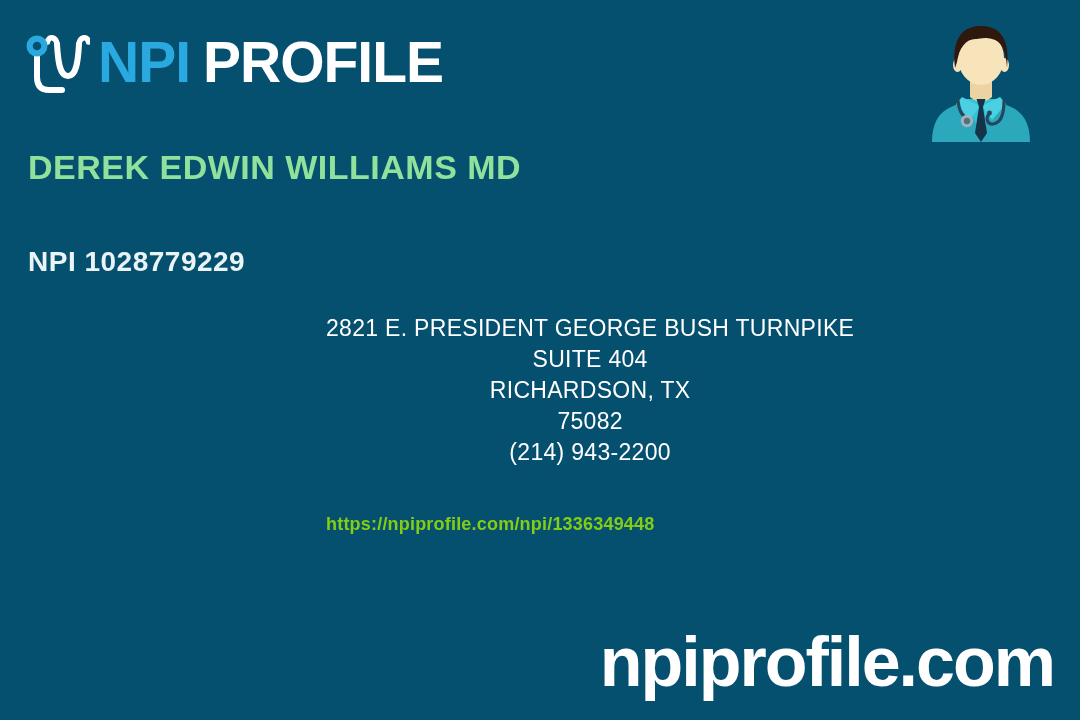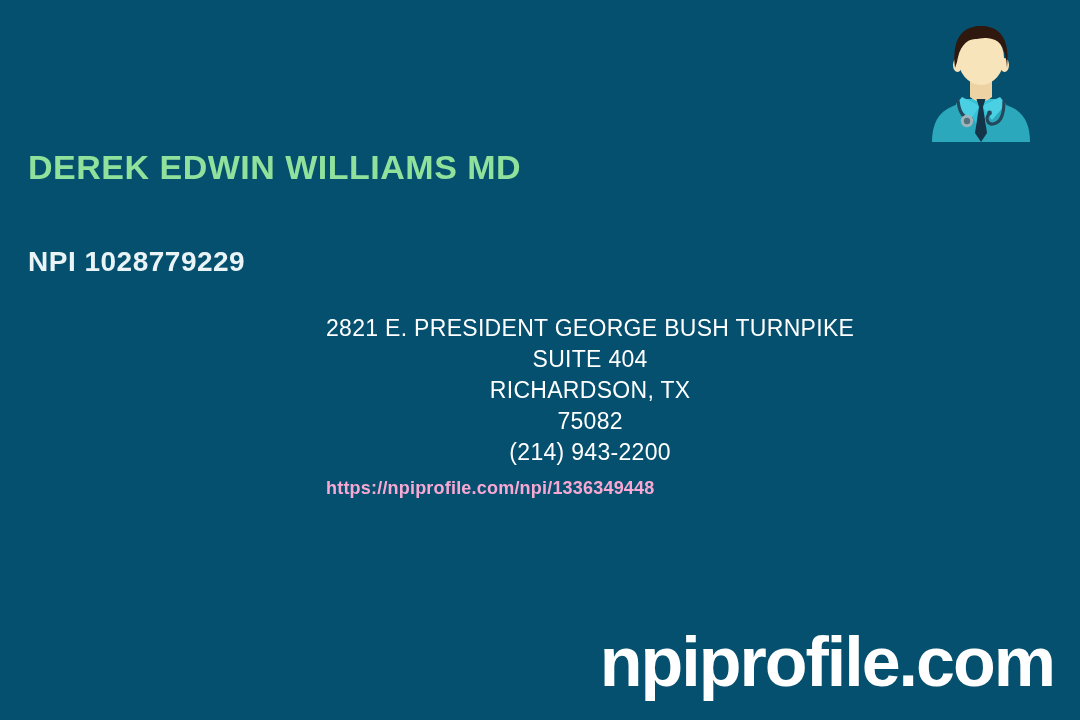--- a/index.html
+++ b/index.html
@@ -83,25 +83,25 @@
     top: 313px;
     font-size: 23px;
     line-height: 31px;
     color: #ffffff;
     letter-spacing: 0.3px;
   }
   .address .line { display: block; white-space: nowrap; text-align: center; }
   .profile-url {
     position: absolute;
     left: 326px;
-    top: 478px;
+    top: 514px;
     font-size: 18px;
     font-weight: bold;
     letter-spacing: 0.2px;
-    color: #f9a8d4;
+    color: #84cc16;
     text-decoration: none;
     white-space: nowrap;
   }
 
   
   .footer-site {
     position: absolute;
     right: 26px;
     bottom: 18px;
     font-size: 70px;
@@ -109,20 +109,37 @@
     letter-spacing: -2px;
     color: #ffffff;
     white-space: nowrap;
   }
 </style>
 </head>
 <body>
 
 <div class="card">
 
+  <div class="logo">
+    <svg class="logo-icon" viewBox="0 0 64 62" aria-hidden="true">
+
+      <path d="M11 24 L11 44 Q11 57 23 57 L36 57" stroke="#ffffff" stroke-width="6" fill="none" stroke-linecap="round"></path>
+
+      <path d="M31 11 C32 30 34 43 42 43 C50 43 52 30 53 11" stroke="#ffffff" stroke-width="6" fill="none" stroke-linecap="round"></path>
+
+      <path d="M31 11 C30 3.5 22.5 2.5 21.5 9" stroke="#ffffff" stroke-width="5.5" fill="none" stroke-linecap="round"></path>
+      <path d="M53 11 C54 3.5 61.5 2.5 62.5 9" stroke="#ffffff" stroke-width="5.5" fill="none" stroke-linecap="round"></path>
+
+      <circle cx="11" cy="13" r="10.5" fill="#2aa9e1"></circle>
+      <circle cx="11" cy="13" r="4.3" fill="#05506e"></circle>
+    </svg>
+    <div class="logo-text">
+      <span class="logo-npi">NPI</span><span class="logo-profile">PROFILE</span>
+    </div>
+  </div>
 
   <div class="avatar">
     <svg viewBox="0 0 104 122" aria-hidden="true">
 
       <path d="M3 122 Q3 95 22 87 L40 79 L64 79 L82 87 Q101 95 101 122 Z" fill="#2ba8bc"></path>
 
       <path d="M35 79 L52 114 L69 79 Z" fill="#36c1d5"></path>
 
       <path d="M33 77 L51 86 L41 100 L27 84 Z" fill="#4ad0e2"></path>
       <path d="M71 77 L53 86 L63 100 L77 84 Z" fill="#4ad0e2"></path>

